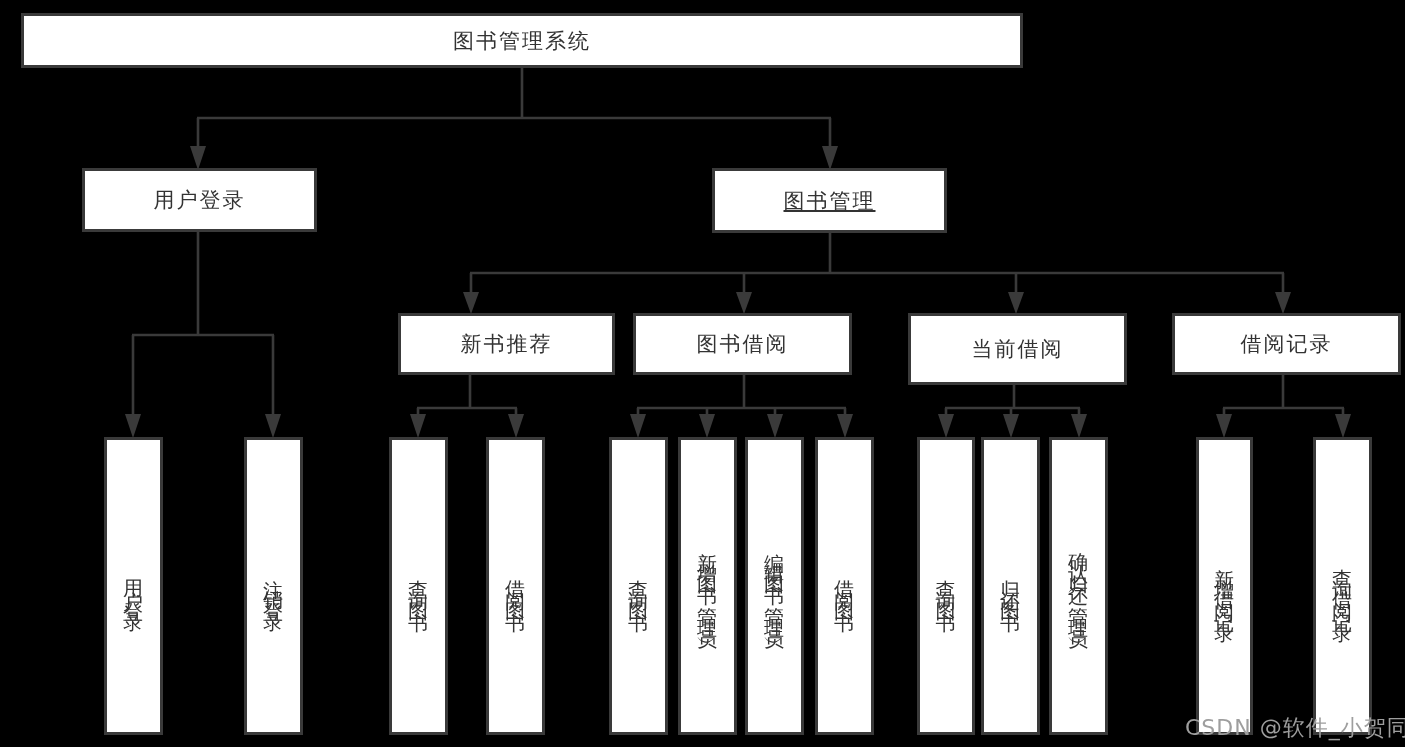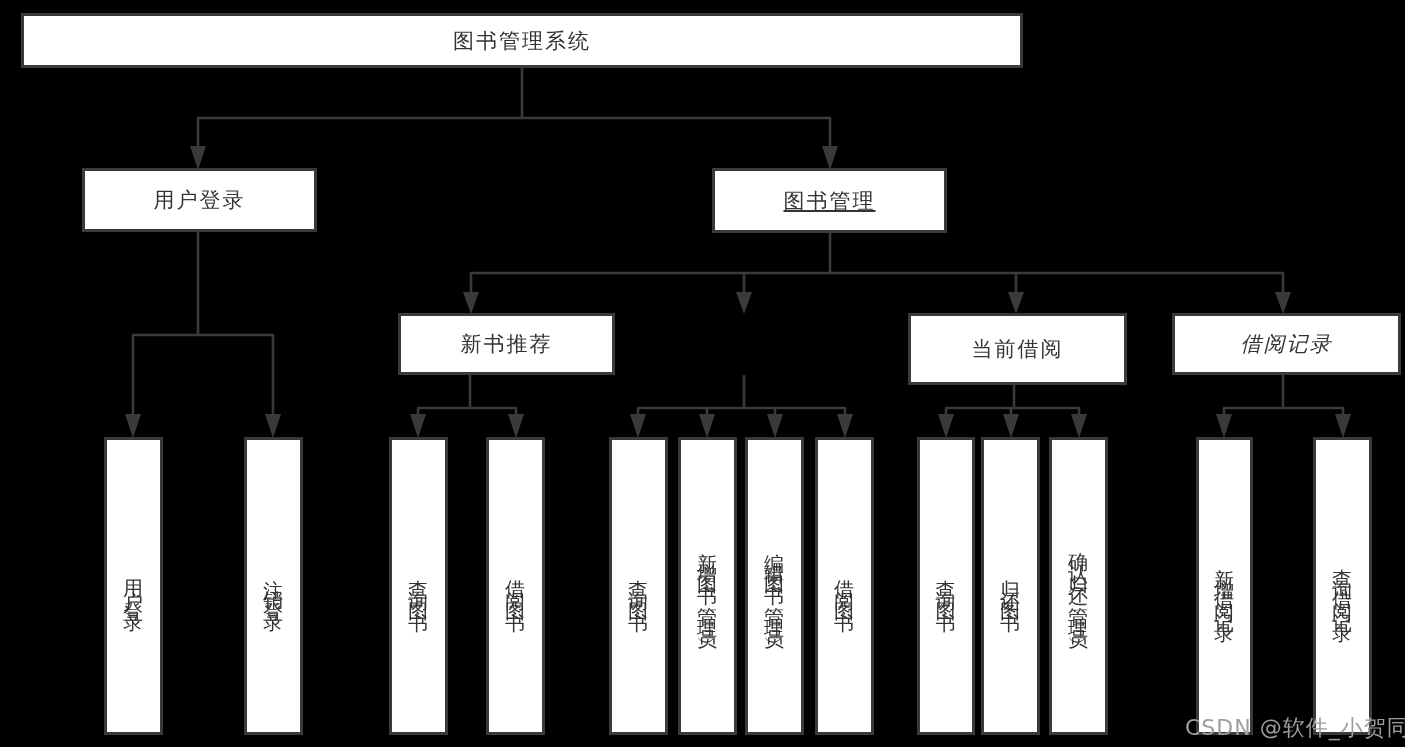--- a/index.html
+++ b/index.html
@@ -41,21 +41,21 @@
     white-space:nowrap;
     z-index:5;
   }
   
   #root-box   { left:21px;  top:13px;  width:1002px; height:55px; }
   #l2-user    { left:82px;  top:168px; width:235px;  height:64px; }
   #l2-book    { left:712px; top:168px; width:235px;  height:65px;text-decoration:underline; }
   #l3-newrec  { left:363px; top:313px; width:217px;  height:62px;margin-left:35px; }
   #l3-borrow  { left:633px; top:313px; width:219px;  height:62px; }
   #l3-current { left:908px; top:313px; width:219px;  height:72px; }
-  #l3-records { left:1172px;top:313px; width:229px;  height:62px;font-style:italic; }
+  #l3-records { left:1172px;top:313px; width:229px;  height:62px; }
   #leaf-login    { left:104px;  }
   #leaf-logout   { left:244px;  }
   #leaf-query1   { left:389px;  }
   #leaf-borrow1  { left:486px;  }
   #leaf-query2   { left:609px;  }
   #leaf-add      { left:678px;  }
   #leaf-edit     { left:745px;  }
   #leaf-borrow2  { left:815px;  }
   #leaf-query3   { left:917px;  width:58px; }
   #leaf-return   { left:981px;  }
@@ -122,20 +122,23 @@
   <div class="node hnode" id="l2-user">
     <span>用户登录</span>
   </div>
   <div class="node hnode" id="l2-book">
     <span>图书管理</span>
   </div>
 
   <div class="node hnode" id="l3-newrec">
     <span>新书推荐</span>
   </div>
+  <div class="node hnode" id="l3-borrow">
+    <span>图书借阅</span>
+  </div>
   <div class="node hnode" id="l3-current">
     <span>当前借阅</span>
   </div>
   <div class="node hnode" id="l3-records">
     <span>借阅记录</span>
   </div>
 
   <div class="node leaf" id="leaf-login">
     <span>用户登录</span>
   </div>

